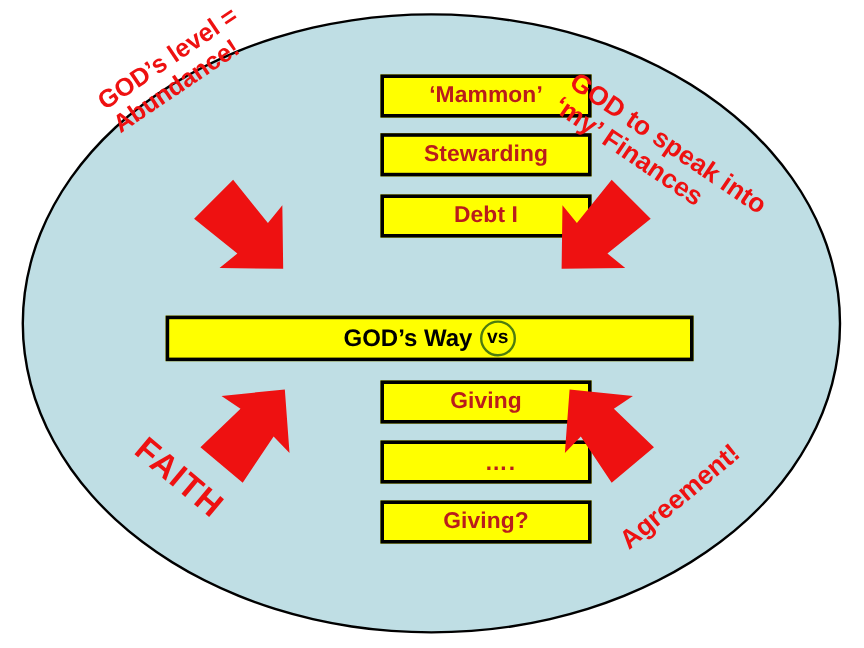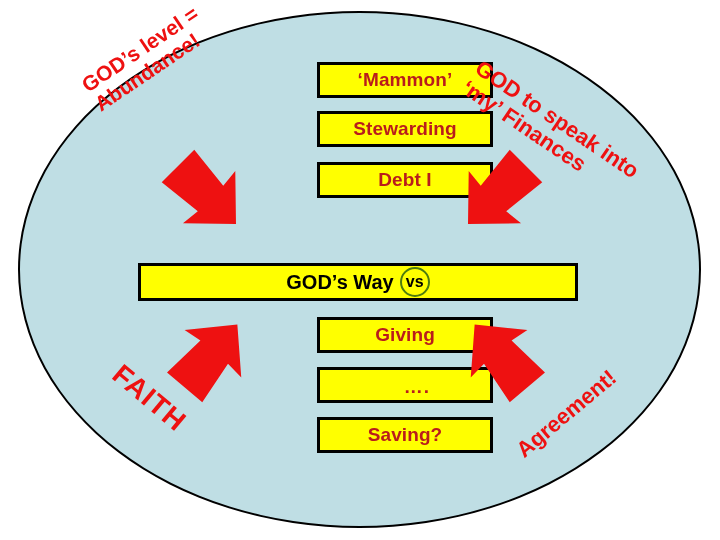--- a/index.html
+++ b/index.html
@@ -181,21 +181,21 @@
     </span>
   </div>
 
   <div class="box box-stack box-giving">
     <span>Giving</span>
   </div>
   <div class="box box-stack box-dots">
     <span class="dots-text">….</span>
   </div>
   <div class="box box-stack box-saving">
-    <span>Saving?</span>
+    <span>Giving?</span>
   </div>
 
   <div class="arrow arrow-tl">
     <svg viewBox="0 0 78 86" xmlns="http://www.w3.org/2000/svg" aria-hidden="true">
       <polygon points="39,2 76,40 57,38 62,84 16,84 21,38 2,40" fill="#ee1111"></polygon>
     </svg>
   </div>
   <div class="arrow arrow-tr">
     <svg viewBox="0 0 78 86" xmlns="http://www.w3.org/2000/svg" aria-hidden="true">
       <polygon points="39,2 76,40 57,38 62,84 16,84 21,38 2,40" fill="#ee1111"></polygon>

